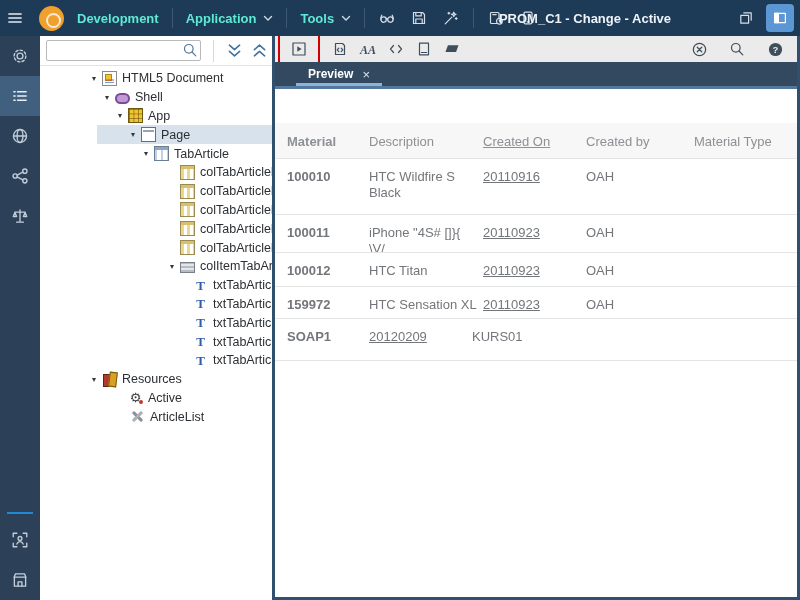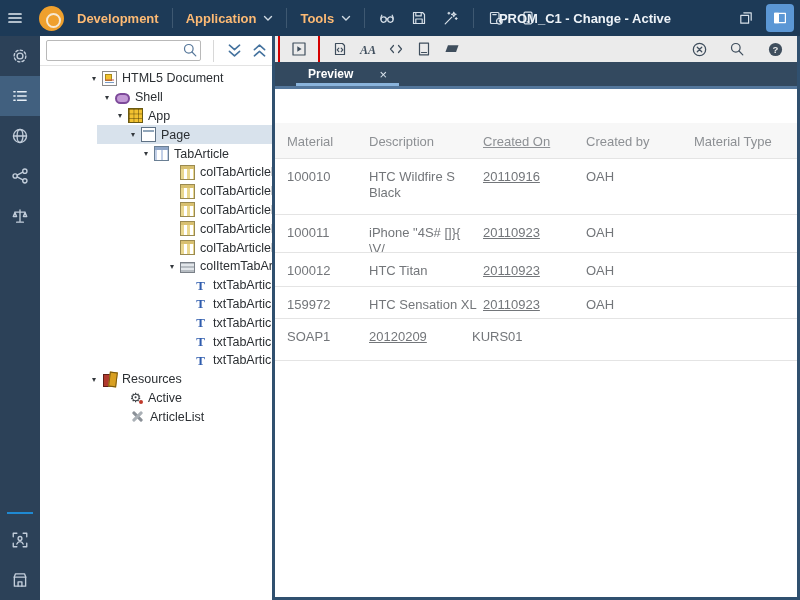--- a/index.html
+++ b/index.html
@@ -3,21 +3,21 @@
 <meta charset="utf-8">
 <style>
   * { margin:0; padding:0; box-sizing:border-box; }
   html,body { width:800px; height:600px; overflow:hidden; font-family:"Liberation Sans", sans-serif; background:#fff; }
 
   
   .topbar { position:absolute; left:0; top:0; width:800px; height:36px; background:#1d3a57; display:flex; align-items:center; color:#dde6ee; z-index:5; }
   .burger { width:26px; margin-left:7px; color:#e4ebf2; }
   .logo { width:25px; height:25px; border-radius:50%; background:#efa02d; margin-left:6px; position:relative; flex:none; }
   .logo::after { content:""; position:absolute; left:7px; top:7px; width:11px; height:11px; border:2.5px solid #f7e9d2; border-radius:50%; }
-  .menu { display:flex; align-items:center; height:36px; padding:0 13px; font-size:13px; font-weight:bold; color:#fdba74; cursor:default; }
+  .menu { display:flex; align-items:center; height:36px; padding:0 13px; font-size:13px; font-weight:bold; color:#5eead4; cursor:default; }
   .menu .icn { margin-left:7px; color:#cfd9e2; }
   .tbsep { width:1px; height:20px; background:#3e5871; flex:none; }
   .tbicons { display:flex; align-items:center; gap:4px; padding:0 8px; }
   .tbbtn { width:28px; height:28px; display:flex; align-items:center; justify-content:center; color:#d6dfe8; background:none; border:none; }
   .tbbtn.active { background:#5b97d5; border-radius:4px; color:#fff; }
   .tb-title { position:absolute; left:455px; width:260px; text-align:center; font-size:13px; font-weight:bold; color:#eef3f8; }
   .tbright { position:absolute; right:6px; display:flex; align-items:center; gap:6px; }
 
   
   .activitybar { position:absolute; left:0; top:36px; width:40px; height:564px; background:#2c4158; display:flex; flex-direction:column; }
@@ -63,32 +63,32 @@
   .ti-articlelist::after { content:""; position:absolute; left:1px; top:6px; width:13px; height:3px; background:#aab0b6; border-radius:1px; transform:rotate(-45deg); }
 
   
   .editor { position:absolute; left:272px; top:36px; width:528px; height:564px; border-left:3px solid #30506f; border-right:3px solid #30506f; border-bottom:3px solid #30506f; display:flex; flex-direction:column; background:#a3a3a3; }
   .etoolbar { height:26px; background:#ebebeb; display:flex; align-items:center; color:#3f4e5d; flex:none; }
   .runwrap { border:2px solid #d40000; padding:1px 5px; margin-left:3px; display:flex; align-items:center; }
   .etb { border:none; background:none; color:#3f4e5d; display:flex; align-items:center; justify-content:center; width:24px; height:24px; margin:0 2px; }
   .etb-gap { margin-left:8px; }
   .etright { margin-left:auto; display:flex; align-items:center; padding-right:8px; gap:10px; }
   .tabbar { height:24px; background:#33495f; display:flex; align-items:flex-end; flex:none; }
-  .tab { height:24px; margin-left:21px; padding:0 12px; display:flex; align-items:center; gap:26px; color:#fff; font-size:12px; font-weight:bold; position:relative; }
+  .tab { height:24px; margin-left:21px; padding:0 12px; display:flex; align-items:center; gap:9px; color:#fff; font-size:12px; font-weight:bold; position:relative; }
   .tab.active::after { content:""; position:absolute; left:0; right:0; bottom:0; height:3px; background:#8ab4dc; }
   .tab .close { font-weight:normal; font-size:13px; color:#dbe5ee; }
   .content { flex:1; background:#fff; border-top:3px solid #54779c; overflow:hidden; }
   .page-head { height:34px; background:#fff; }
 
   
   .ptable { font-size:13px; color:#73767a; }
   .prow, .phead { display:flex; border-bottom:1px solid #e4e4e4; }
   .phead { background:#f7f7f7; height:36px; color:#8d9094; }
   .pc { padding:11px 6px 0 0; overflow:hidden; }
-  .c0 { width:88px; padding-left:12px; box-sizing:content-box; width:76px; }
+  .c0 { width:88px; padding-left:12px; box-sizing:content-box; width:76px;font-weight:bold; }
   .c1 { width:114px; }
   .c2 { width:103px;text-decoration:underline; }
   .c3 { width:108px; }
   .c4 { flex:1; }
   .prow .pc { padding-top:10px; line-height:16px; }
 
   .icn svg { display:block; }
 </style>
 </head>
 <body>

